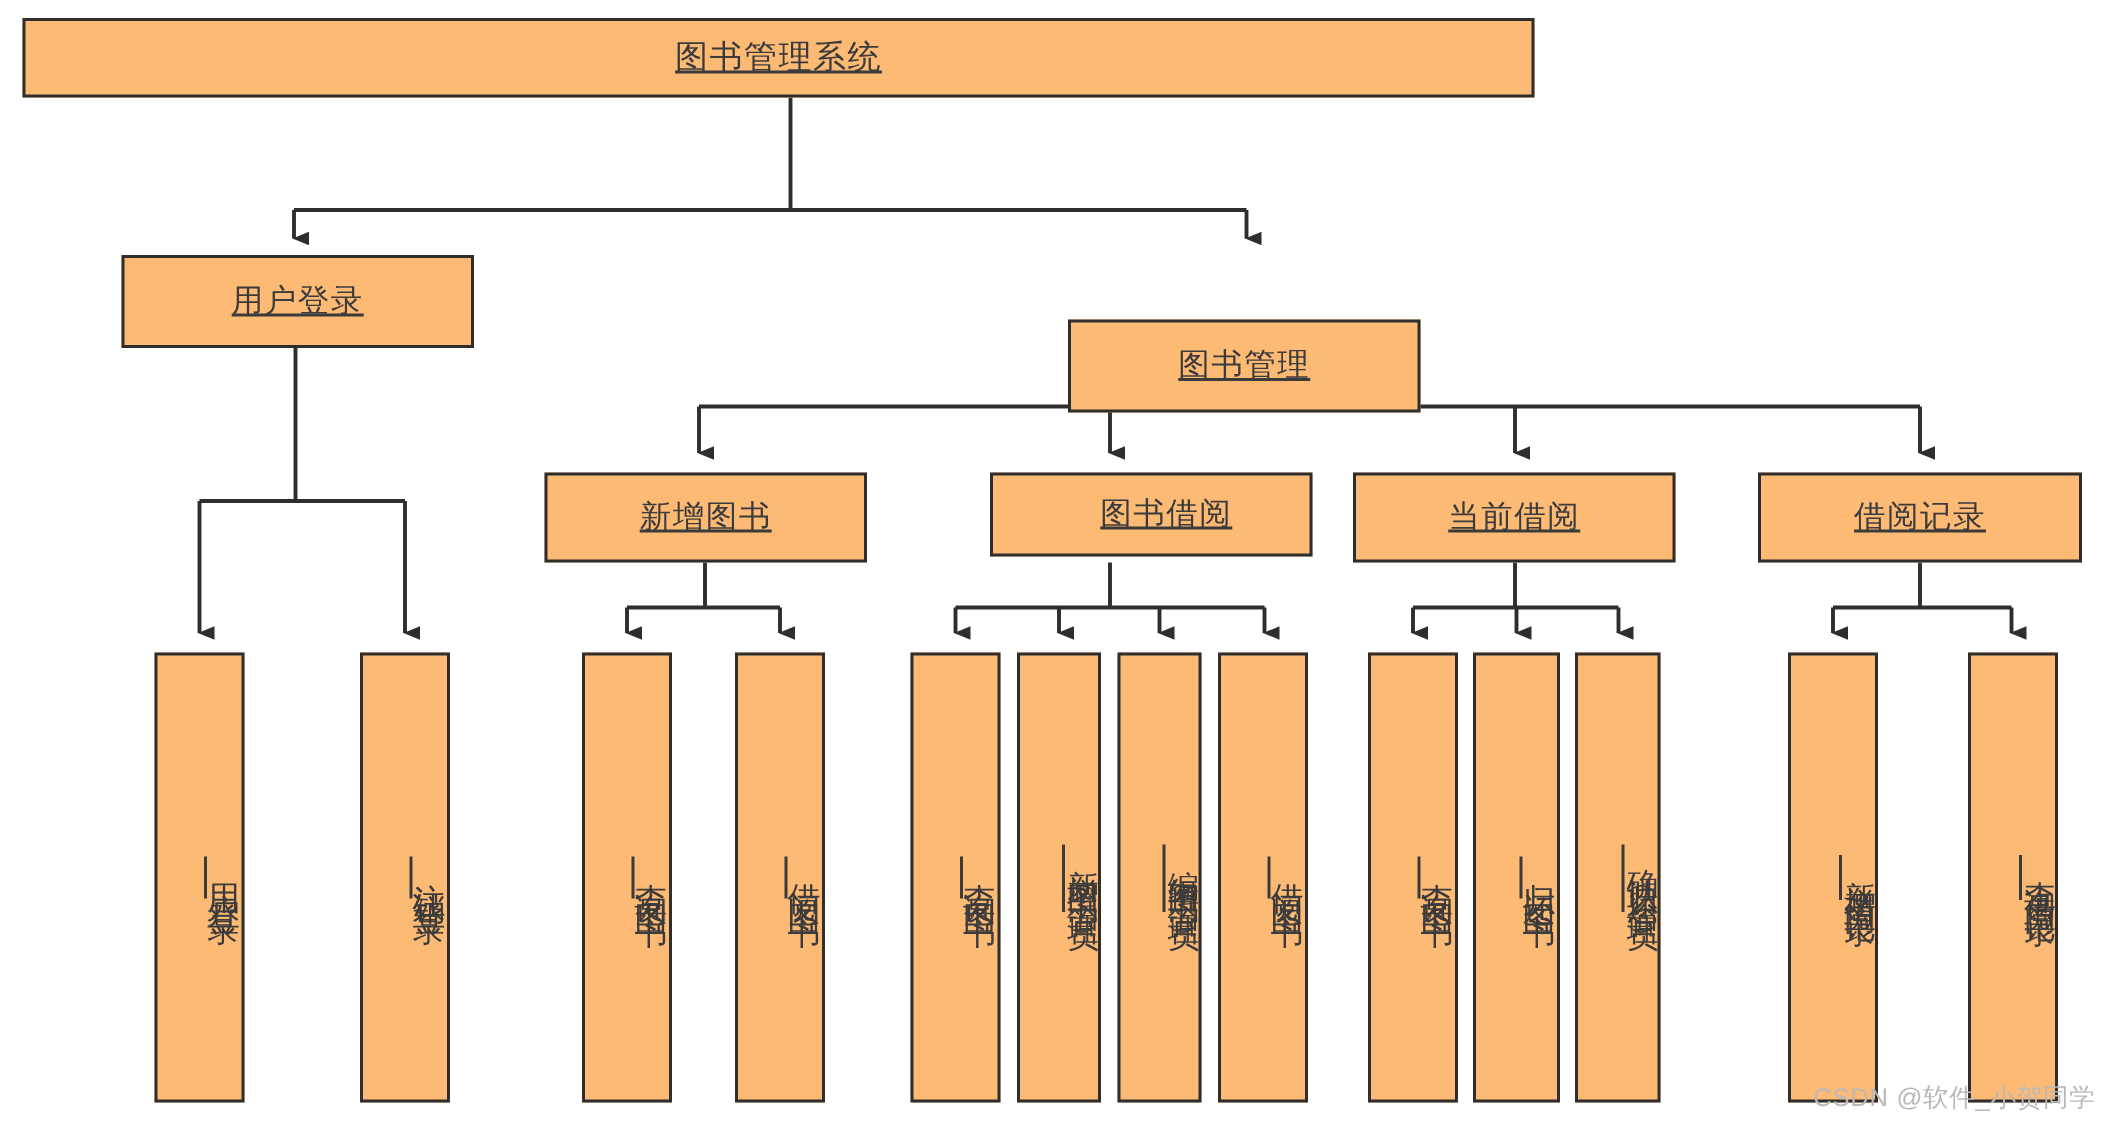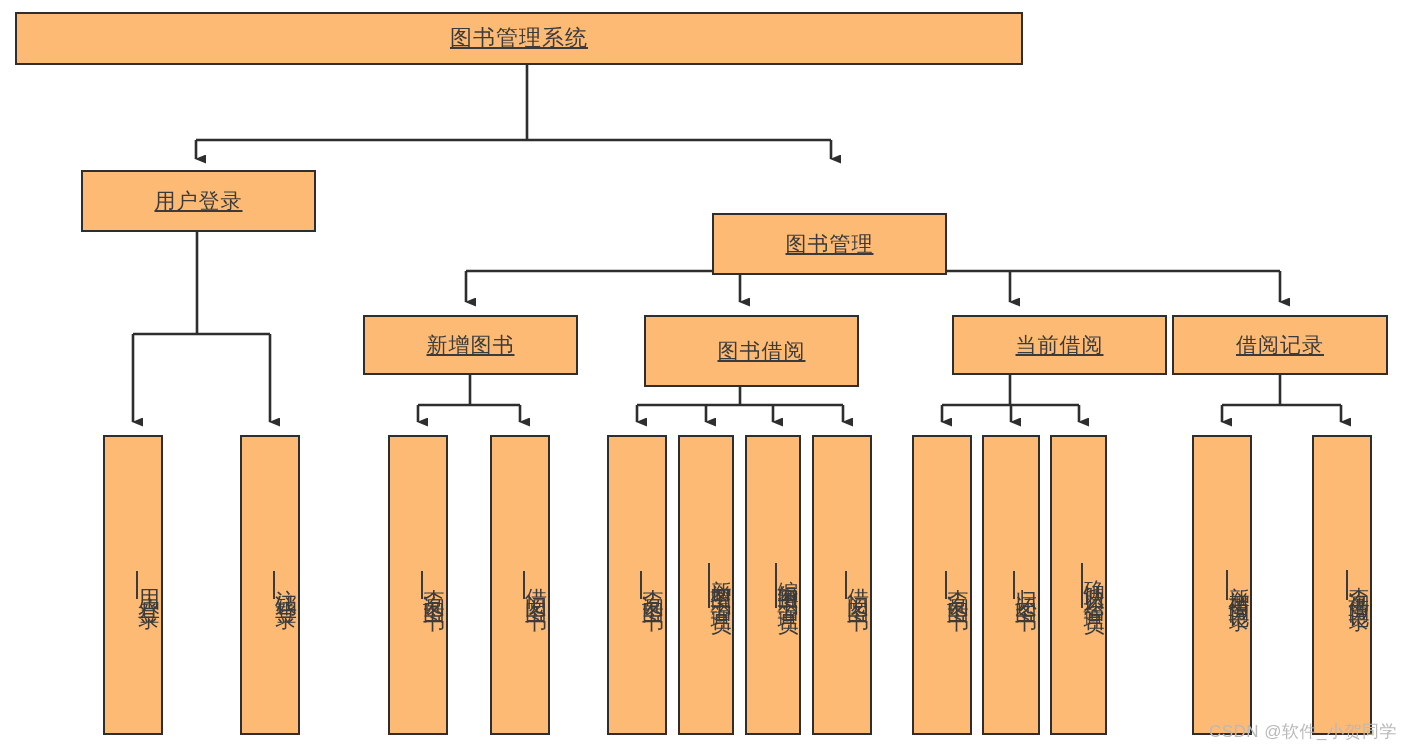--- a/index.html
+++ b/index.html
@@ -138,24 +138,24 @@
   <div class="node node-h" style="left:81px; top:170px; width:235px; height:62px;">
     <span>用户登录</span>
   </div>
   <div class="node node-h" style="left:712px; top:170px; width:235px; height:62px;margin-top:43px;">
     <span>图书管理</span>
   </div>
 
   <div class="node node-h" style="left:363px; top:315px; width:215px; height:60px;">
     <span>新增图书</span>
   </div>
-  <div class="node node-h" style="left:644px; top:315px; width:215px; height:72px;padding-left:20px;">
+  <div class="node node-h" style="left:660px; top:315px; width:215px; height:56px;padding-left:20px;">
     <span>图书借阅</span>
   </div>
-  <div class="node node-h" style="left:952px; top:315px; width:215px; height:60px;">
+  <div class="node node-h" style="left:902px; top:315px; width:215px; height:60px;">
     <span>当前借阅</span>
   </div>
   <div class="node node-h" style="left:1172px; top:315px; width:216px; height:60px;text-align:center;">
     <span>借阅记录</span>
   </div>
 
   <div class="node node-v" style="left:103px; top:435px; width:60px; height:300px;">
     <span class="vtext">用户登录</span>
   </div>
   <div class="node node-v" style="left:240px; top:435px; width:60px; height:300px;">

